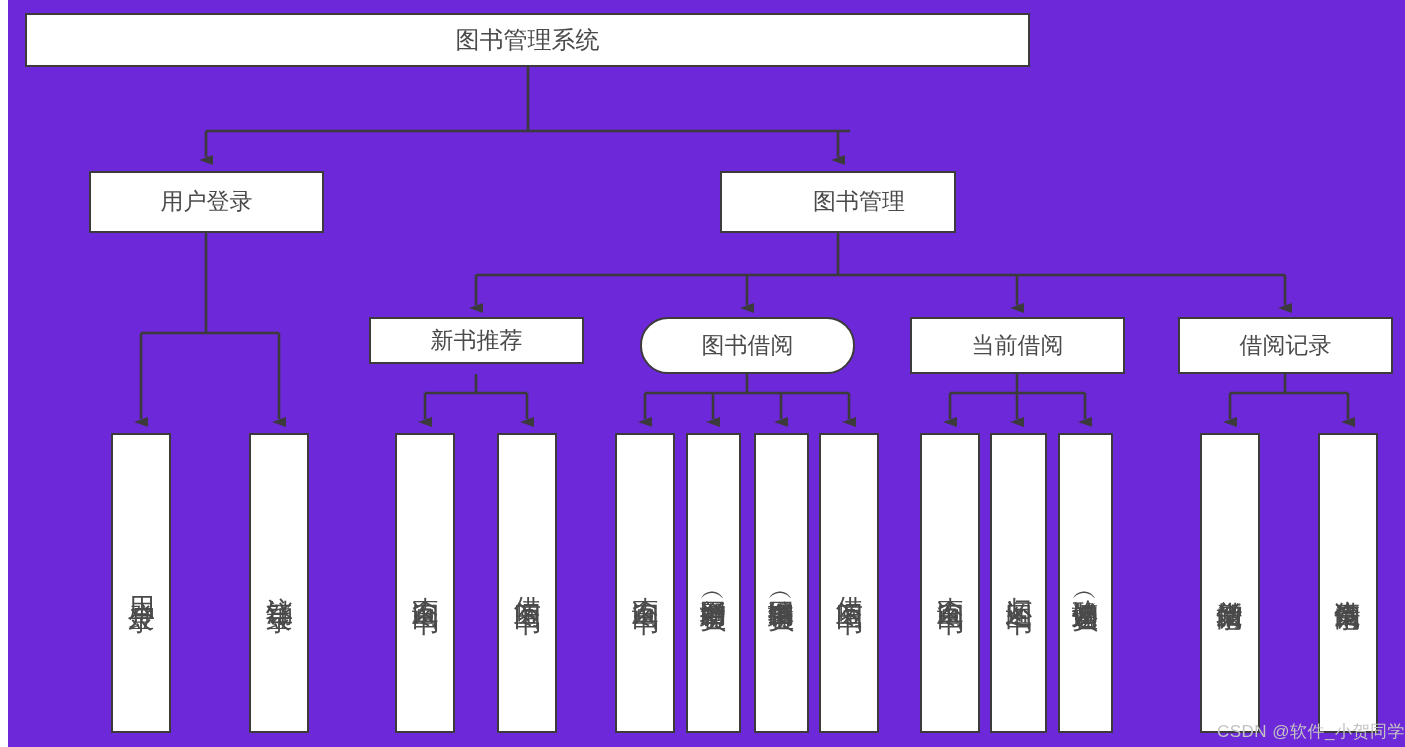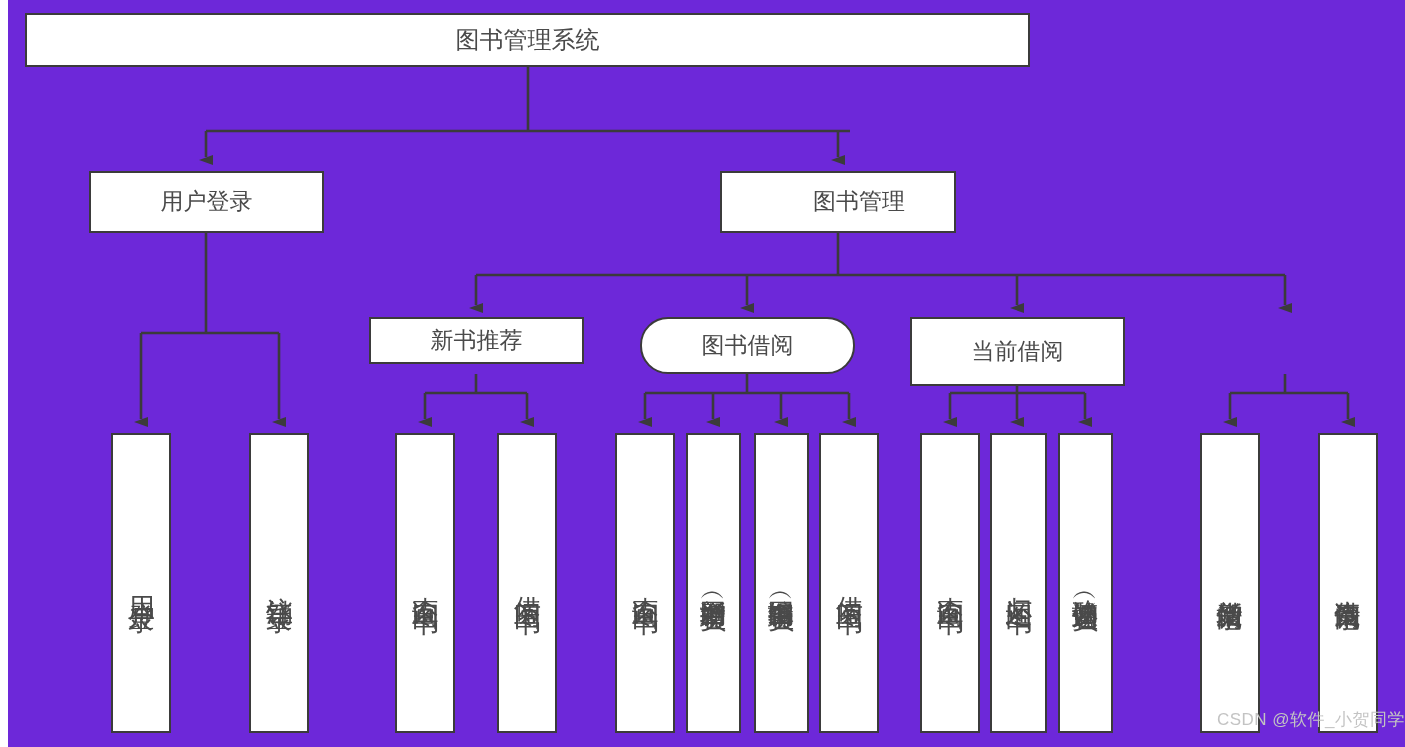--- a/index.html
+++ b/index.html
@@ -60,21 +60,21 @@
     letter-spacing: 4px;
     line-height: 1;
   }
   .node.vert.tight .label {
     font-size: 26px;
     letter-spacing: 1px;
   }
   .watermark {
     position: absolute;
     right: 8px;
-    bottom: 16px;
+    bottom: 4px;
     font-size: 17px;
     color: #c3c3c3;
     letter-spacing: 0.5px;
     white-space: nowrap;
   }
 </style>
 </head>
 <body>
 
 <div id="canvas">
@@ -139,22 +139,25 @@
   <div class="node horiz" style="left:712px; top:171px; width:236px; height:62px;padding-left:42px;">
     <span class="label">图书管理</span>
   </div>
 
   <div class="node horiz" style="left:361px; top:317px; width:215px; height:47px;">
     <span class="label">新书推荐</span>
   </div>
   <div class="node horiz" style="left:632px; top:317px; width:215px; height:57px;border-radius:28px;">
     <span class="label">图书借阅</span>
   </div>
-  <div class="node horiz" style="left:902px; top:317px; width:215px; height:69px;">
+  <div class="node horiz" style="left:902px; top:317px; width:215px; height:57px;">
     <span class="label">当前借阅</span>
+  </div>
+  <div class="node horiz" style="left:1170px; top:317px; width:215px; height:57px;">
+    <span class="label">借阅记录</span>
   </div>
 
   <div class="node vert" style="left:103px; top:433px; width:60px; height:300px;">
     <span class="label">用户登录</span>
   </div>
   <div class="node vert" style="left:241px; top:433px; width:60px; height:300px;">
     <span class="label">注销登录</span>
   </div>
 
   <div class="node vert" style="left:387px; top:433px; width:60px; height:300px;">

